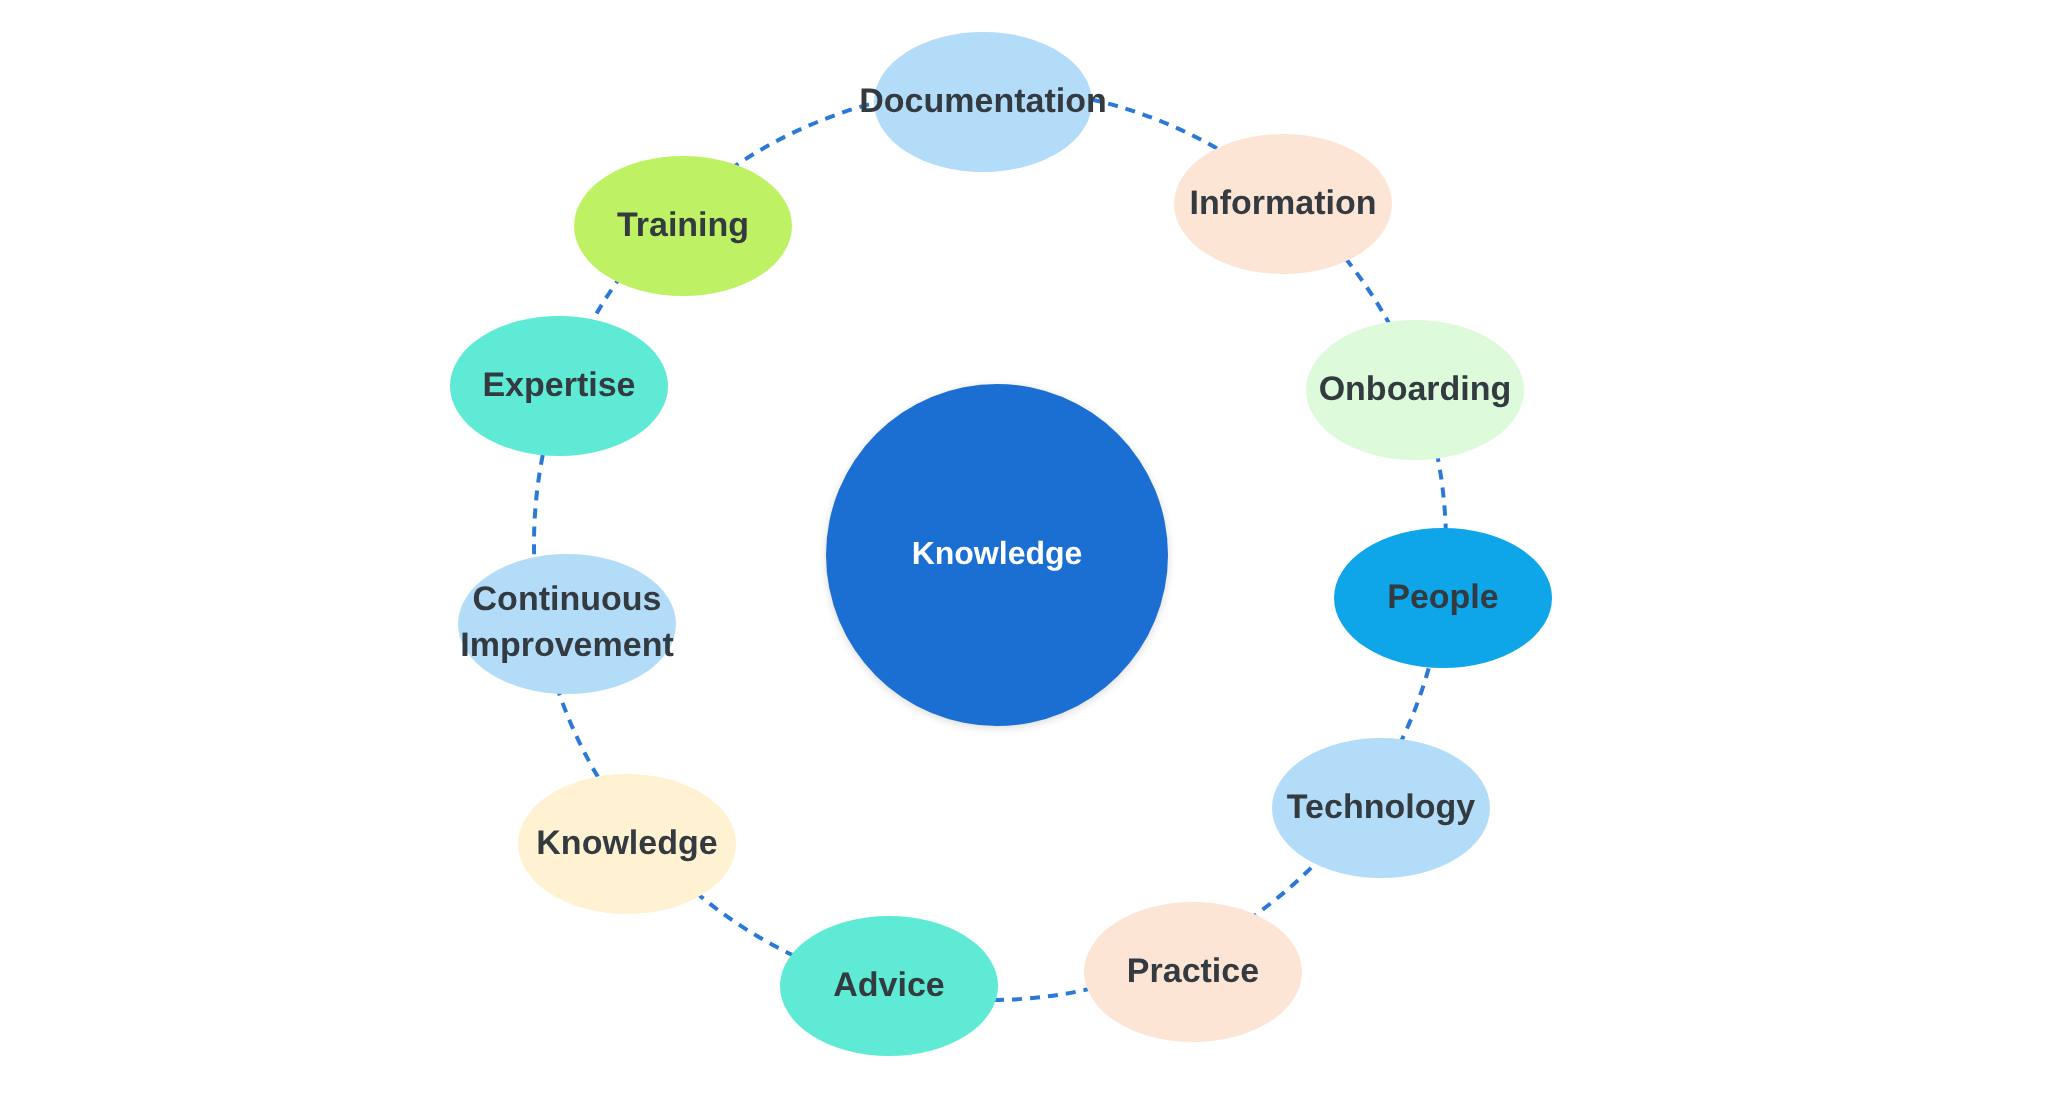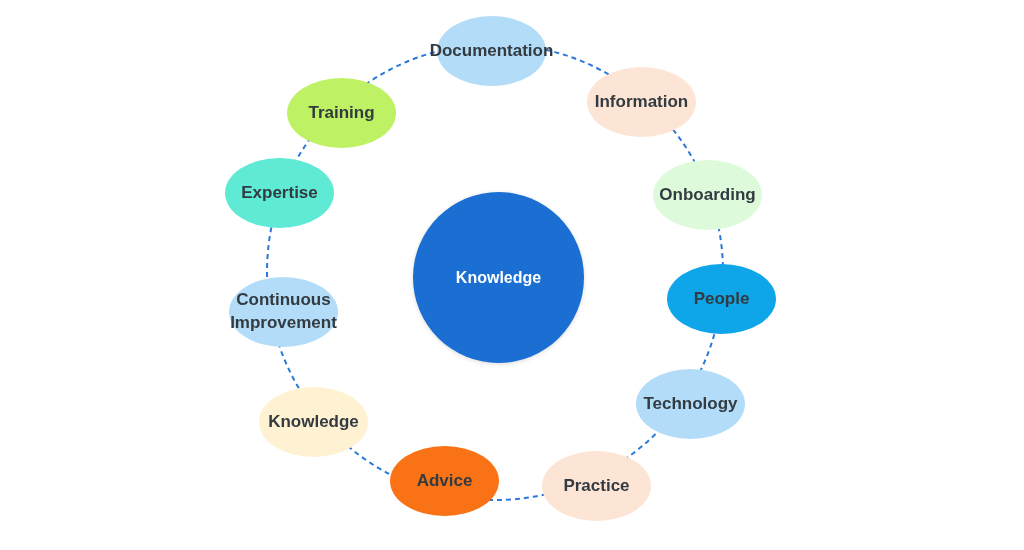--- a/index.html
+++ b/index.html
@@ -35,21 +35,21 @@
     </div>
     <div class="node" style="left: 667px; top: 264px; width: 109px; height: 70px; background: #0ea5e9;">
       <div>People</div>
     </div>
     <div class="node" style="left: 636px; top: 369px; width: 109px; height: 70px; background: rgb(179, 220, 249);">
       <div>Technology</div>
     </div>
     <div class="node" style="left: 542px; top: 451px; width: 109px; height: 70px; background: rgb(253, 229, 214);">
       <div>Practice</div>
     </div>
-    <div class="node" style="left: 390px; top: 446px; width: 109px; height: 70px; background: #f97316;">
+    <div class="node" style="left: 390px; top: 458px; width: 109px; height: 70px; background: #5eead4;">
       <div>Advice</div>
     </div>
     <div class="node" style="left: 259px; top: 387px; width: 109px; height: 70px; background: rgb(255, 242, 210);">
       <div>Knowledge</div>
     </div>
     <div class="node" style="left: 229px; top: 277px; width: 109px; height: 70px; background: rgb(179, 220, 249);">
       <div>
         <span style="display: block;">Continuous</span>
         <span style="display: block;">Improvement</span>
       </div>

